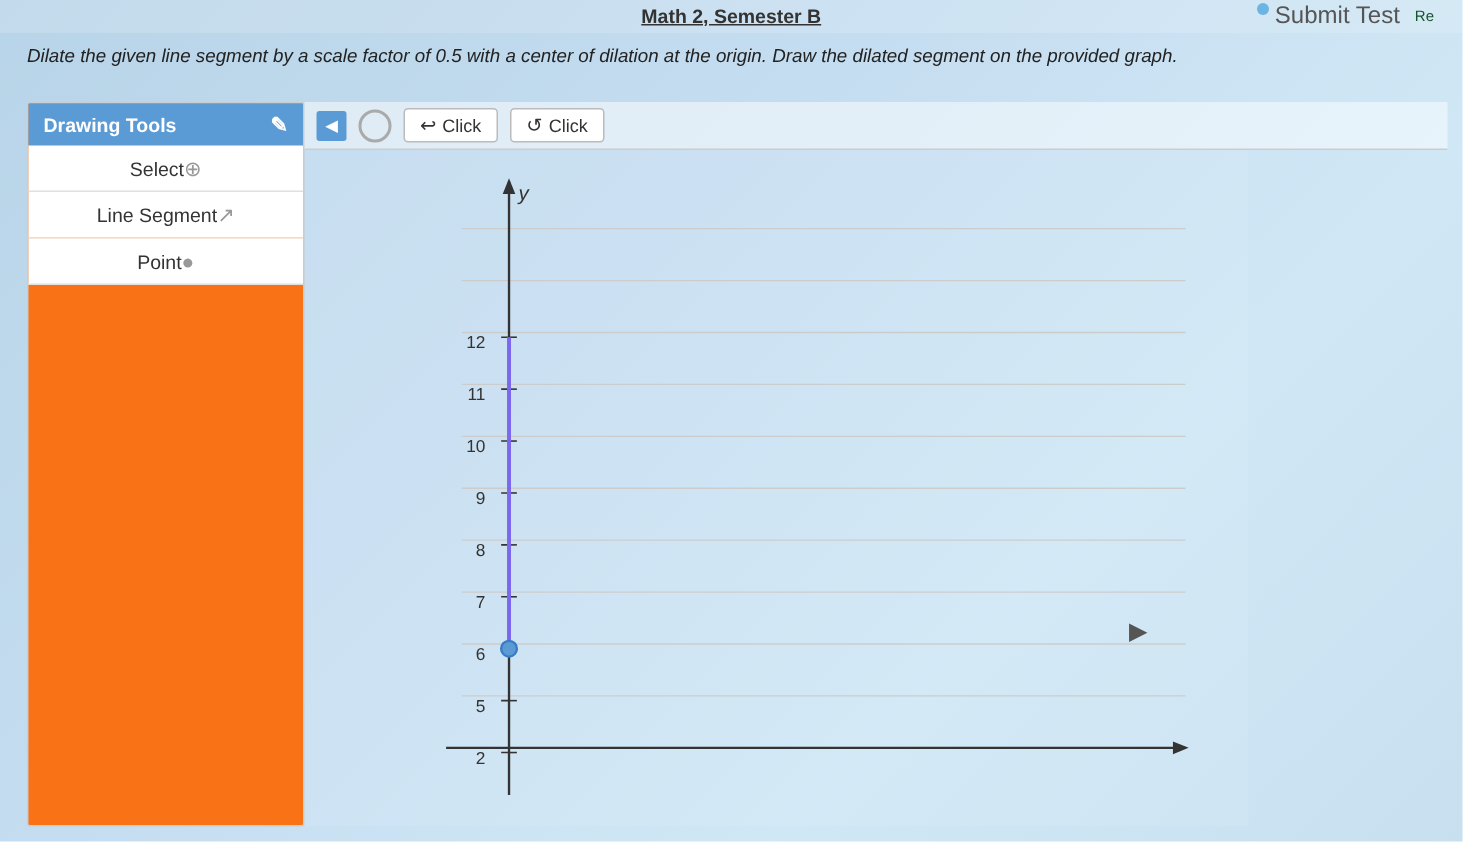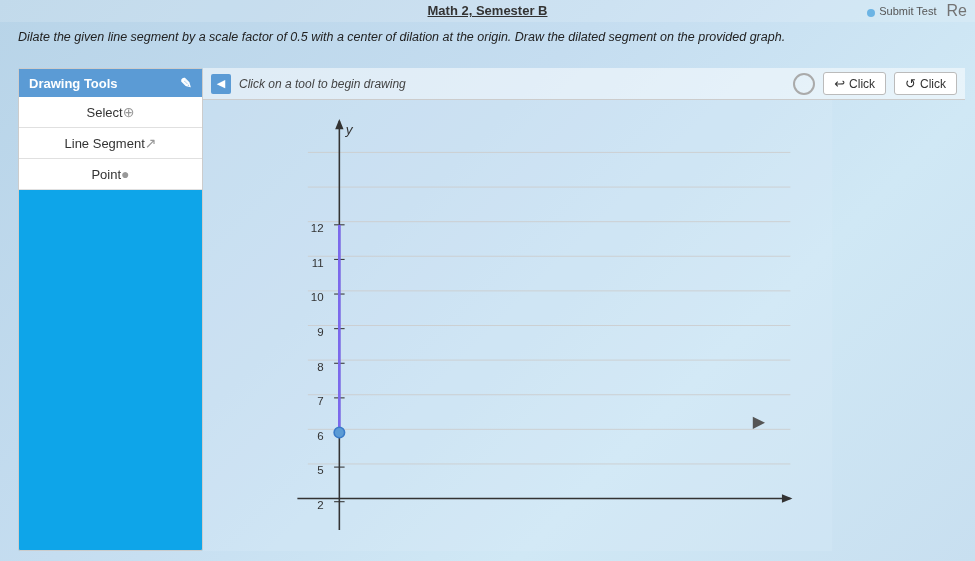--- a/index.html
+++ b/index.html
@@ -15,57 +15,57 @@
     .header-bar {
       position: absolute;
       top: 0;
       left: 0;
       right: 0;
       height: 22px;
       background: rgba(255,255,255,0.15);
       display: flex;
       align-items: center;
       justify-content: flex-end;
-      padding-right: 8px;
+      padding-right: 19px;
       gap: 10px;
     }
 
     .header-title {
       position: absolute;
       top: 0;
       left: 50%;
       transform: translateX(-50%);
       color: #333;
       font-size: 13px;
       font-weight: bold;
       line-height: 22px;
       text-decoration: underline;
     }
 
     .submit-btn {
       display: flex;
-      align-items: flex-end;
+      align-items: flex-start;
       gap: 4px;
       color: #555;
-      font-size: 11px;
+      font-size: 16px;
       cursor: pointer;
       background: none;
       border: none;
     }
 
     .submit-btn .dot {
       width: 8px;
       height: 8px;
       background: #6cb4e4;
       border-radius: 50%;
     }
 
     .re-label {
-      color: #737373;
-      font-size: 16px;
+      color: #14532d;
+      font-size: 10px;
     }
 
     .instruction {
       position: absolute;
       top: 28px;
       left: 18px;
       right: 22px;
       font-size: 12.5px;
       color: #222;
       line-height: 1.5;
@@ -79,21 +79,21 @@
       right: 10px;
       bottom: 10px;
       display: flex;
       gap: 0;
     }
 
     
     .drawing-tools {
       width: 185px;
       flex-shrink: 0;
-      background: #0ea5e9;
+      background: #f97316;
       border: 1px solid #ccc;
       border-radius: 2px;
     }
 
     .drawing-tools-header {
       background: #5b9bd5;
       color: white;
       font-size: 13px;
       font-weight: bold;
       padding: 6px 10px;
@@ -241,21 +241,20 @@
     <div class="tool-item">
       <span>Point</span>
       <span class="tool-icon">●</span>
     </div>
   </div>
 
   <div class="graph-container">
 
     <div class="graph-toolbar">
       <button class="collapse-btn">◀</button>
-      <span class="click-hint">Click on a tool to begin drawing</span>
       <div class="toolbar-circle"></div>
       <button class="undo-btn">
         <span class="icon">↩</span>
         <span>Click</span>
       </button>
       <button class="reset-btn">
         <span class="icon">↺</span>
         <span>Click</span>
       </button>
     </div>

